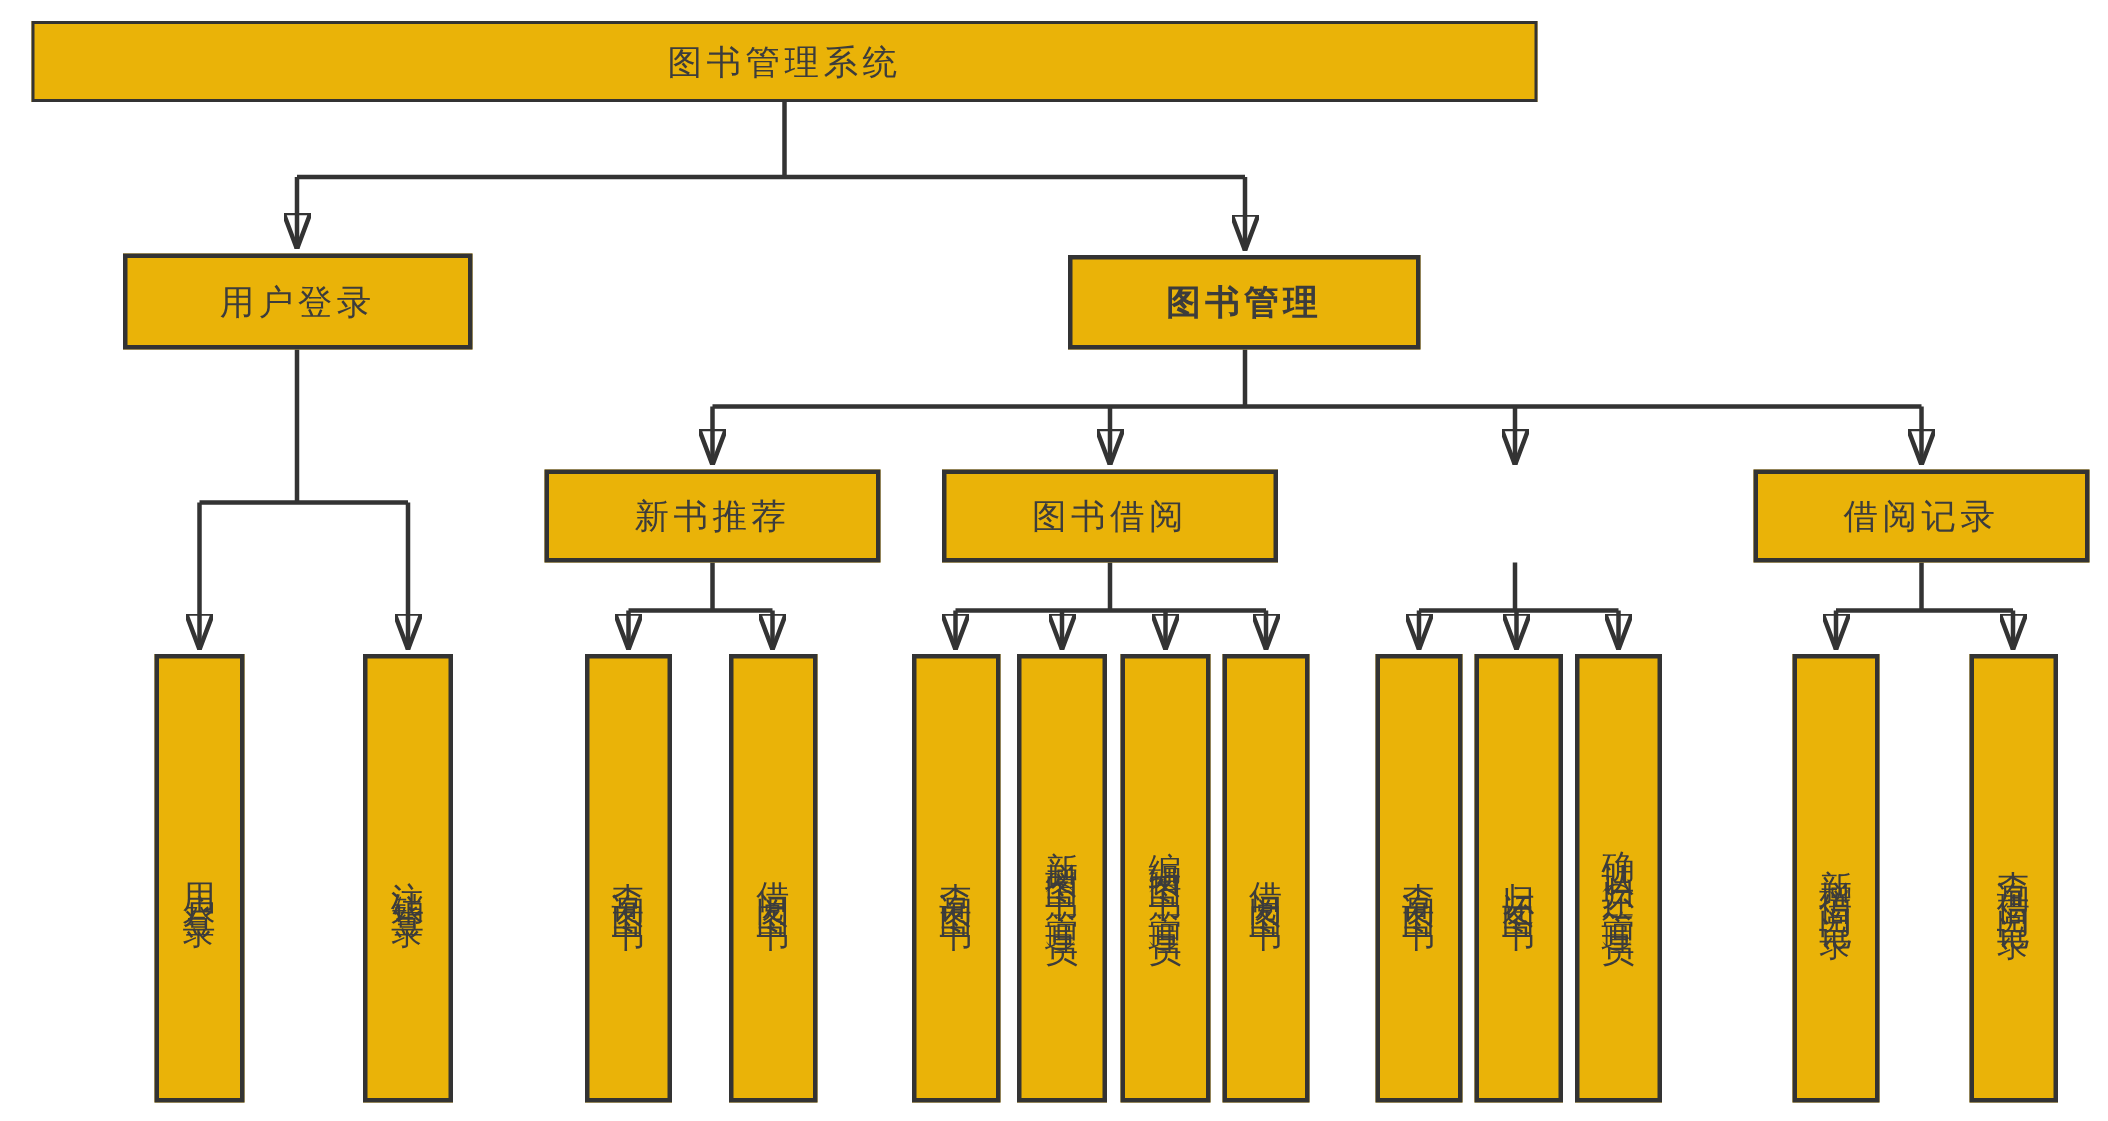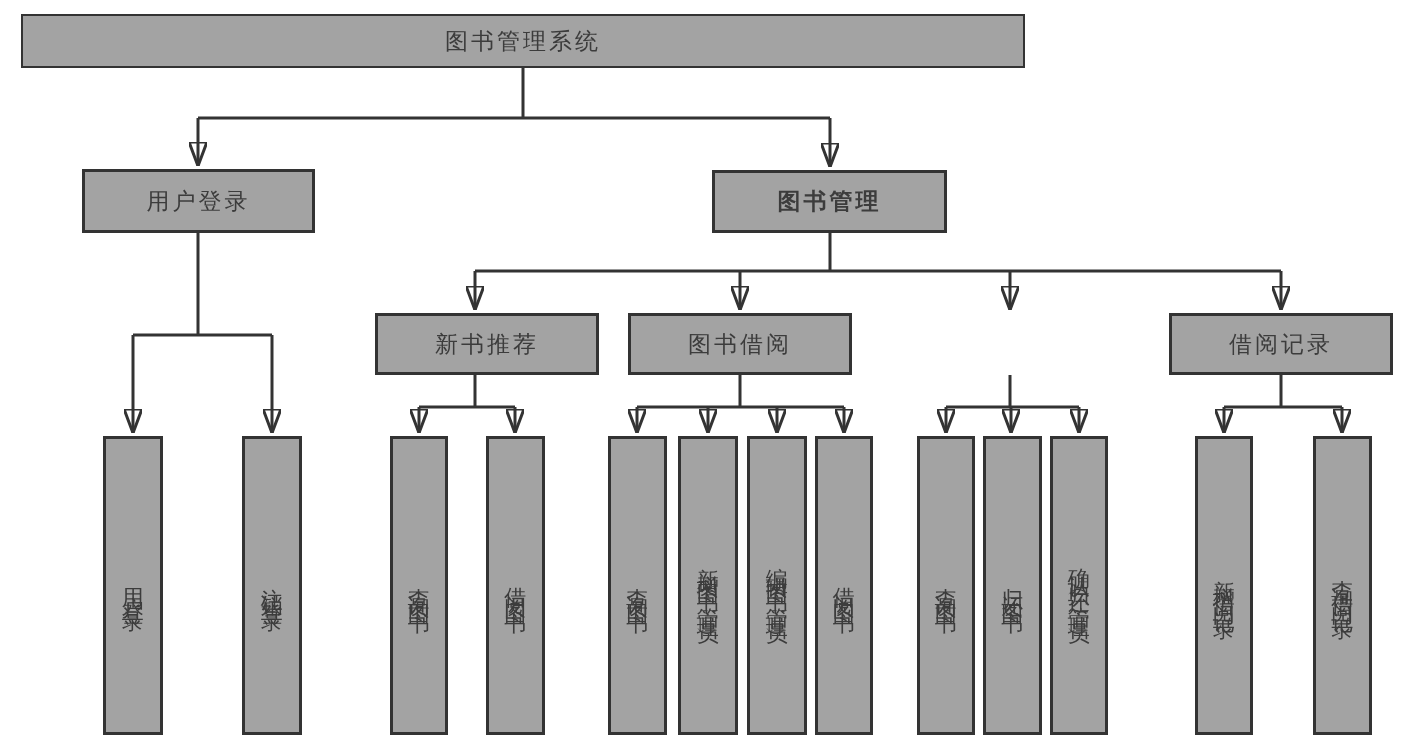--- a/index.html
+++ b/index.html
@@ -18,21 +18,21 @@
     pointer-events: none;
   }
   .connectors path, .connectors line {
     stroke: #333333;
     stroke-width: 3;
     fill: none;
   }
   .box {
     position: absolute;
     box-sizing: border-box;
-    background: #a3a3a3;
+    background: #eab308;
     border: 3px solid #333333;
     display: flex;
     align-items: center;
     justify-content: center;
     z-index: 2;
   }
   .box.root { border-width: 2px; }
   .box span {
     color: #3c3c3c;
     font-size: 23px;
@@ -109,21 +109,21 @@
     <span>图书管理系统</span>
   </div>
 
   <div class="box" style="left:82px; top:169px; width:233px; height:64px;">
     <span>用户登录</span>
   </div>
   <div class="box" style="left:712px; top:170px; width:235px; height:63px;font-weight:bold;">
     <span>图书管理</span>
   </div>
 
-  <div class="box" style="left:375px; top:313px; width:224px; height:62px;">
+  <div class="box" style="left:363px; top:313px; width:224px; height:62px;">
     <span>新书推荐</span>
   </div>
   <div class="box" style="left:628px; top:313px; width:224px; height:62px;">
     <span>图书借阅</span>
   </div>
   <div class="box" style="left:1169px; top:313px; width:224px; height:62px;">
     <span>借阅记录</span>
   </div>
 
   <div class="box vbox" style="left:103px; top:436px; width:60px; height:299px;">

